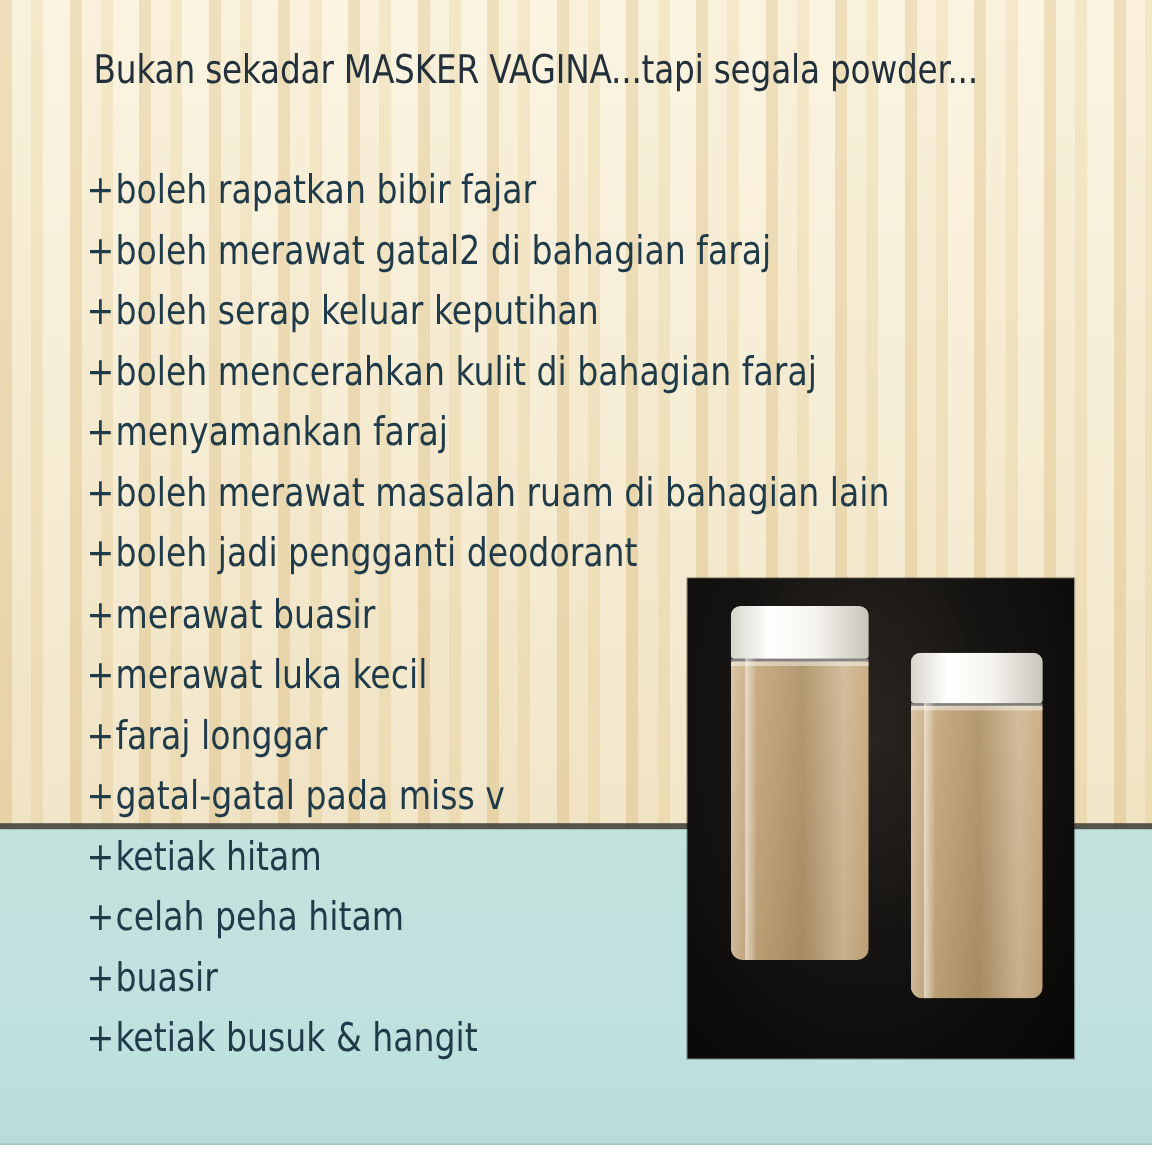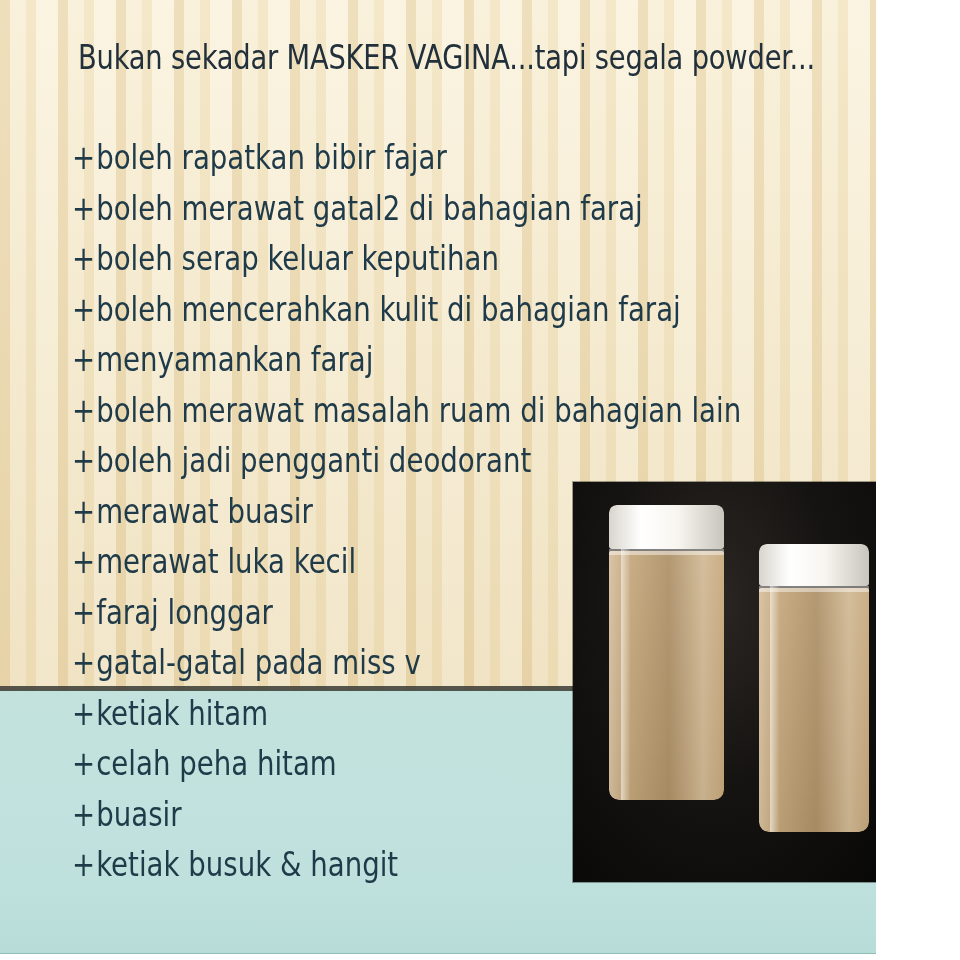--- a/index.html
+++ b/index.html
@@ -9,21 +9,21 @@
   body {
     width: 960px;
     height: 960px;
     font-family: "DejaVu Sans", sans-serif;
     background: #ffffff;
     overflow: hidden;
   }
 
   #poster {
     position: relative;
-    width: 876px;
+    width: 960px;
     height: 960px;
     overflow: hidden;
     background: #f3e7c8;
   }
 
   
   .bg-top {
     position: absolute;
     left: 0;
     top: 0;

